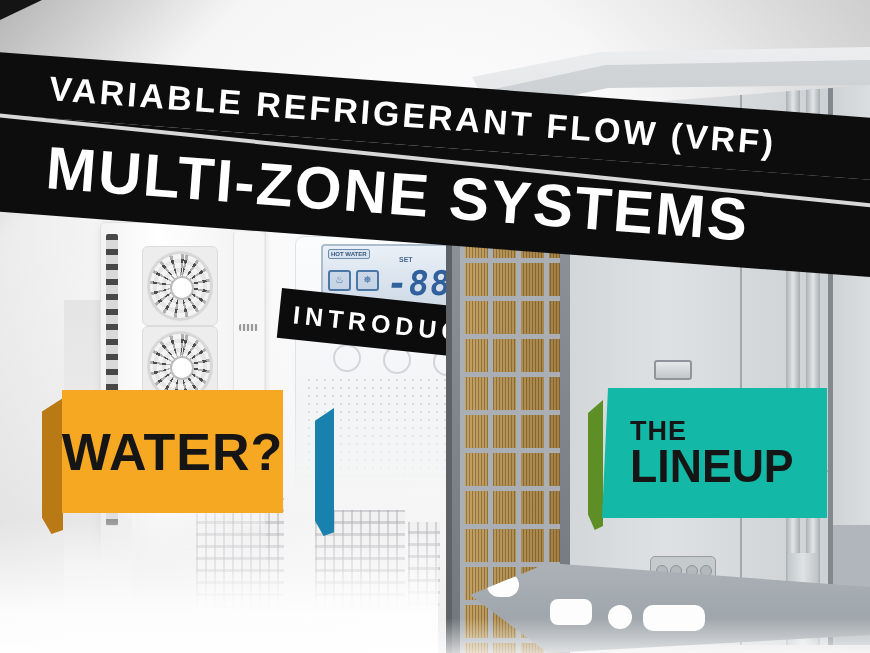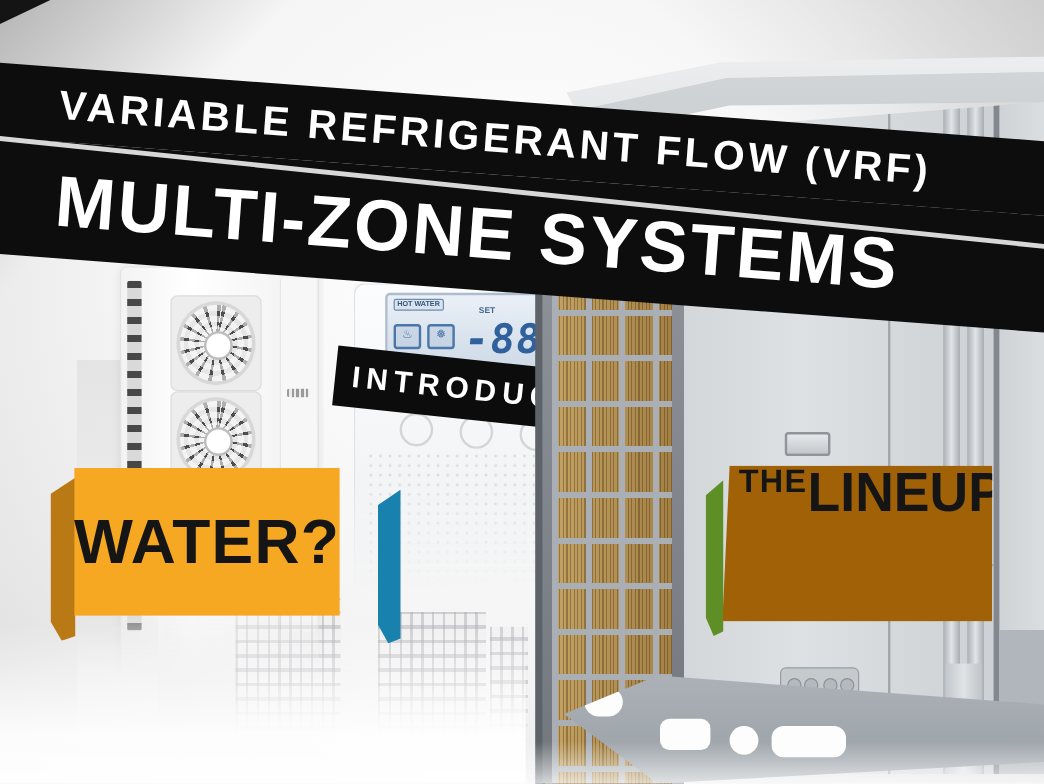--- a/index.html
+++ b/index.html
@@ -151,23 +151,23 @@
         clip-path:polygon(100% 0,100% 97%,45% 100%,0 88%,0 10%);}
   #box-what{left:62px;top:390px;width:221px;height:123px;background:#f7a823;
         font-size:52px;letter-spacing:1px;}
   #fold-why{left:315px;top:408px;width:19px;height:128px;background:#1981ad;
         clip-path:polygon(100% 0,100% 97%,45% 100%,0 88%,0 10%);}
   #box-why{left:333px;top:390px;width:222px;height:126px;
         background:linear-gradient(180deg,#49c4ed,#29ade0);border-top:2px solid #8adcf4;
         font-size:54px;letter-spacing:1px;}
   #fold-lineup{left:588px;top:400px;width:15px;height:130px;background:#5e8f26;
         clip-path:polygon(100% 0,100% 97%,45% 100%,0 88%,0 10%);}
-  #box-lineup{left:602px;top:388px;width:225px;height:130px;background:#a16207;
+  #box-lineup{left:602px;top:388px;width:225px;height:130px;background:#14b8a6;
         clip-path:polygon(6px 0,100% 0,100% 100%,0 100%);
-        flex-direction:row;align-items:flex-start;justify-content:center;padding-left:28px;box-sizing:border-box;}
+        flex-direction:column;align-items:flex-start;justify-content:center;padding-left:28px;box-sizing:border-box;}
   #box-lineup .l1{font-size:27px;line-height:26px;letter-spacing:1px;}
   #box-lineup .l2{font-size:46px;line-height:44px;letter-spacing:0;transform:scaleX(.97);transform-origin:0 50%;}
 
   
   #fade-bottom{position:absolute;left:0;top:618px;width:870px;height:35px;z-index:11;
         background:linear-gradient(180deg,rgba(255,255,255,0),rgba(255,255,255,.7));}
 </style>
 </head>
 <body>
 

